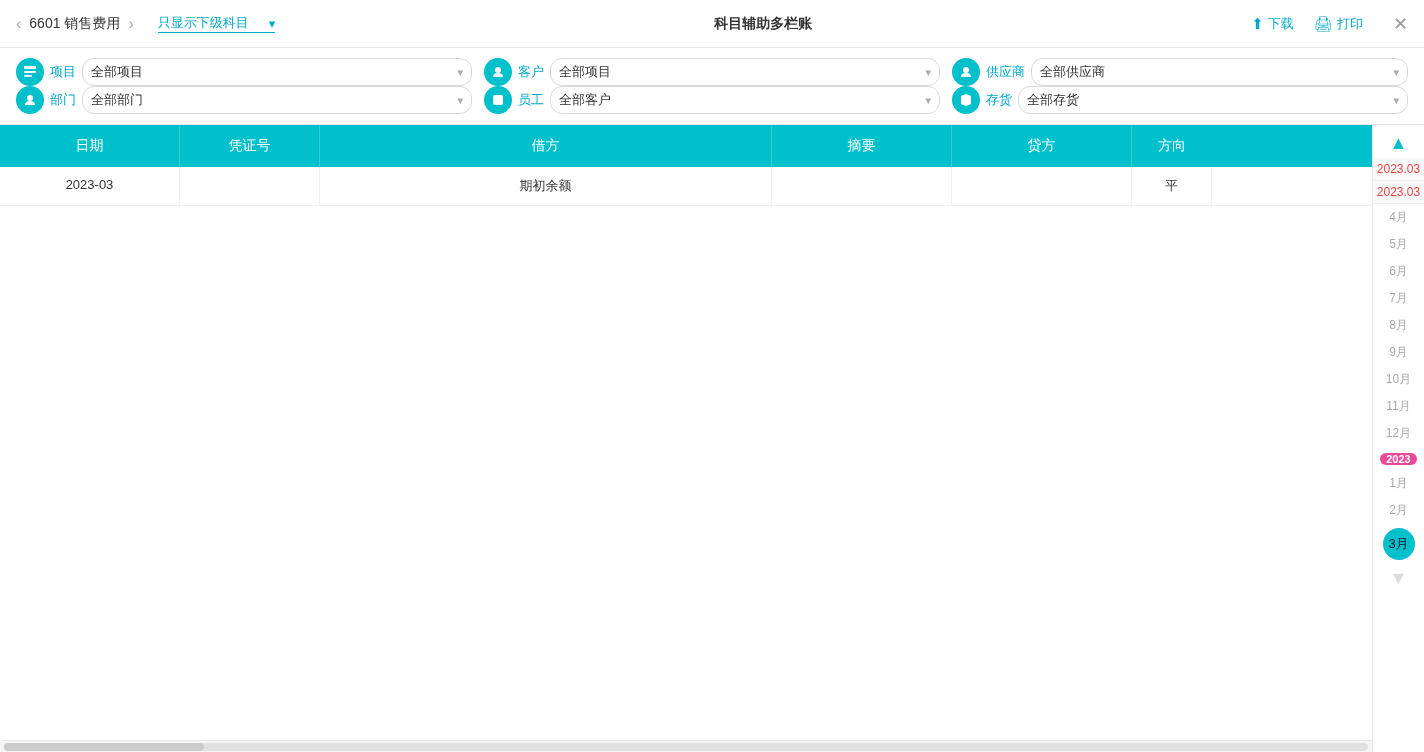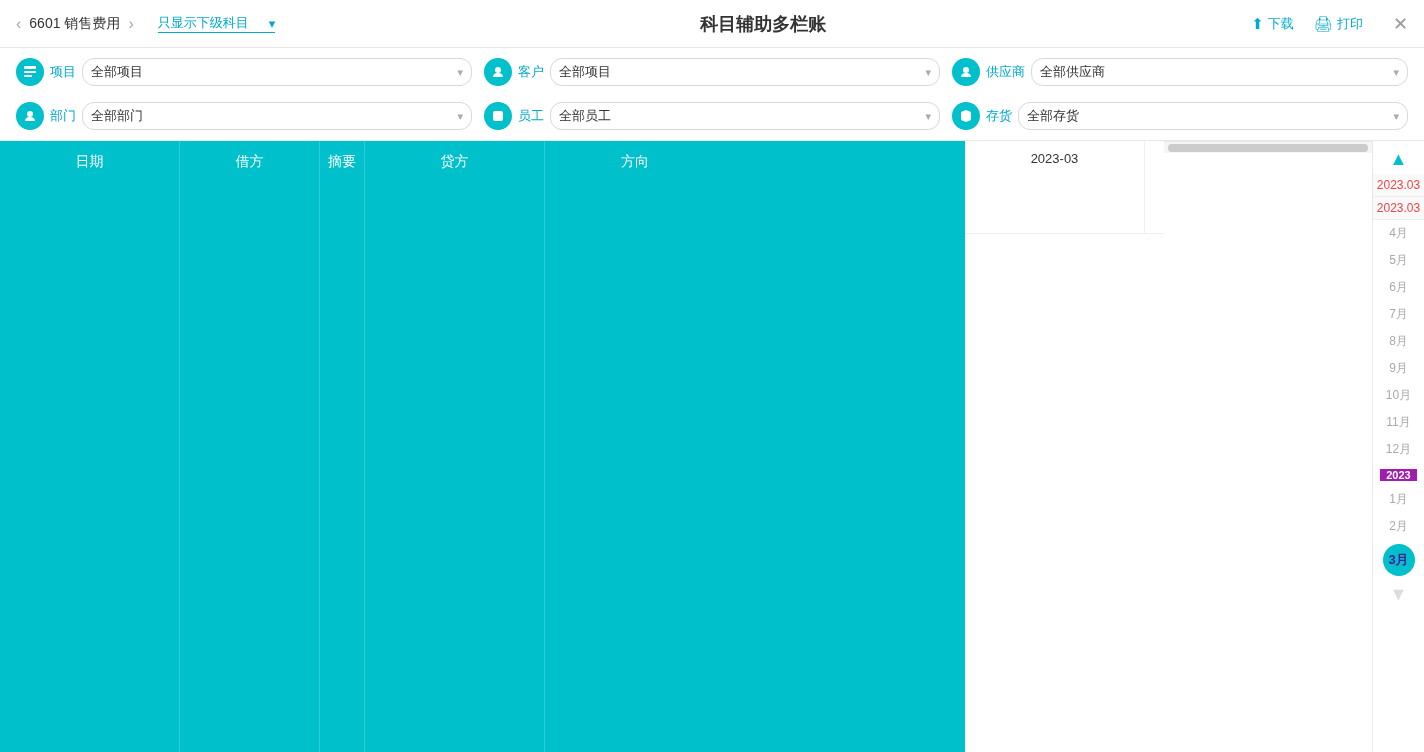--- a/index.html
+++ b/index.html
@@ -48,21 +48,21 @@
       display: flex;
       align-items: center;
       gap: 20px;
       color: #00aacc;
       border-bottom: 1px solid #00aacc;
       cursor: pointer;
       font-size: 13px;
       margin-left: 16px;
     }
     .page-title {
-      font-size: 18px;
+      font-size: 14px;
       font-weight: bold;
       color: #333;
       text-align: center;
       flex: 1;
     }
     .title-bar-right {
       display: flex;
       align-items: center;
       gap: 20px;
     }
@@ -82,21 +82,21 @@
     }
     .filter-bar {
       padding: 10px 16px;
       background: #fff;
       border-bottom: 1px solid #e8e8e8;
     }
     .filter-row {
       display: flex;
       align-items: center;
       gap: 12px;
-      margin-bottom: 16px;
+      margin-bottom: 0;
     }
     .filter-row:last-child { margin-bottom: 0; }
     .filter-item {
       display: flex;
       align-items: center;
       gap: 6px;
       flex: 1;
     }
     .filter-icon {
       width: 28px;
@@ -135,21 +135,21 @@
     }
     .main-content {
       display: flex;
       flex: 1;
       overflow: hidden;
     }
     .table-area {
       flex: 1;
       overflow: hidden;
       display: flex;
-      flex-direction: row;
+      flex-direction: column;
     }
     .table-header {
       display: grid;
       grid-template-columns: 180px 140px 1fr 180px 180px 80px 160px;
       background: #00c0cc;
       color: #fff;
     }
     .th {
       padding: 12px 8px;
       text-align: center;
@@ -332,21 +332,21 @@
 
       <div class="filter-item">
         <div class="filter-icon">
           <svg width="14" height="14" viewBox="0 0 14 14" fill="white">
             <rect x="2" y="2" width="10" height="10" rx="2"></rect>
             <path d="M5 7 L7 9 L10 5" stroke="white" stroke-width="1.5" fill="none"></path>
           </svg>
         </div>
         <span class="filter-label">员工</span>
         <div class="filter-select">
-          <span>全部员工</span>
+          <span>全部客户</span>
           <span class="arrow">▾</span>
         </div>
       </div>
 
       <div class="filter-item">
         <div class="filter-icon">
           <svg width="14" height="14" viewBox="0 0 14 14" fill="white">
             <path d="M2 3 L7 1 L12 3 L12 11 L7 13 L2 11 Z"></path>
           </svg>
         </div>
@@ -358,20 +358,21 @@
       </div>
     </div>
   </div>
 
   <div class="main-content">
 
     <div class="table-area">
 
       <div class="table-header">
         <div class="th">日期</div>
+        <div class="th">凭证号</div>
         <div class="th">借方</div>
         <div class="th">摘要</div>
         <div class="th">贷方</div>
         <div class="th">方向</div>
       </div>
 
       <div class="table-body">
         <div class="table-row">
           <div class="td">2023-03</div>
           <div class="td"></div>
@@ -401,26 +402,26 @@
       <div class="timeline-item">5月</div>
       <div class="timeline-item">6月</div>
       <div class="timeline-item">7月</div>
       <div class="timeline-item">8月</div>
       <div class="timeline-item">9月</div>
       <div class="timeline-item">10月</div>
       <div class="timeline-item">11月</div>
       <div class="timeline-item">12月</div>
 
       <div style="width:100%;text-align:center;padding:4px 0;">
-        <span style="background:#a21caf;color:#fff;border-radius:0;padding:0 6px;font-size:11px;font-weight:bold;">2023</span>
+        <span style="background:#ec4899;color:#fff;border-radius:6px;padding:0 6px;font-size:11px;font-weight:bold;">2023</span>
       </div>
 
       <div class="timeline-item">1月</div>
       <div class="timeline-item">2月</div>
 
       <div style="width:100%;text-align:center;padding:4px 0;">
-        <span style="background:#00c0cc;color:#4c1d95;border-radius:50%;width:32px;height:32px;display:inline-flex;align-items:center;justify-content:center;font-size:13px;font-weight:bold;cursor:pointer;">3月</span>
+        <span style="background:#00c0cc;color:#0f172a;border-radius:50%;width:32px;height:32px;display:inline-flex;align-items:center;justify-content:center;font-size:13px;font-weight:normal;cursor:pointer;">3月</span>
       </div>
 
       <div class="timeline-arrow disabled">▼</div>
     </div>
   </div>
 </div>
 
 </body></html>

